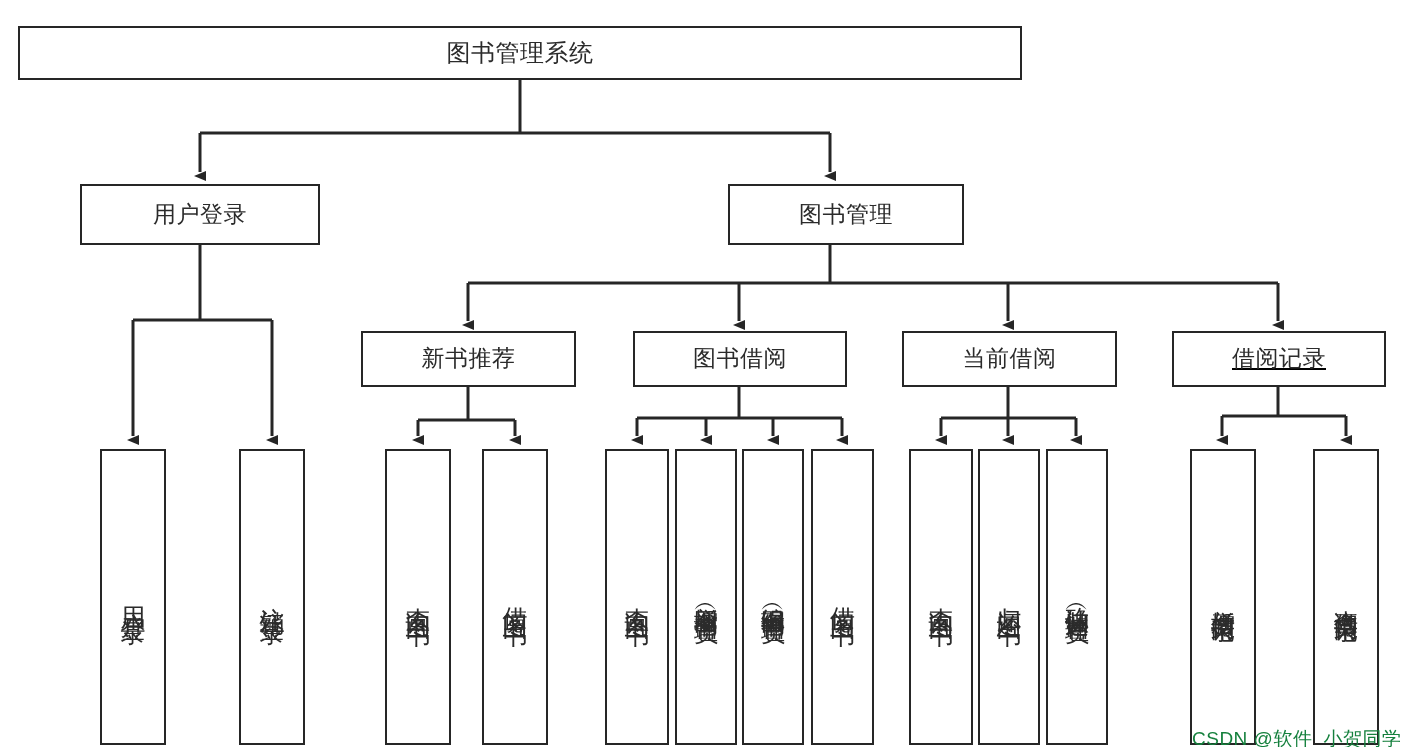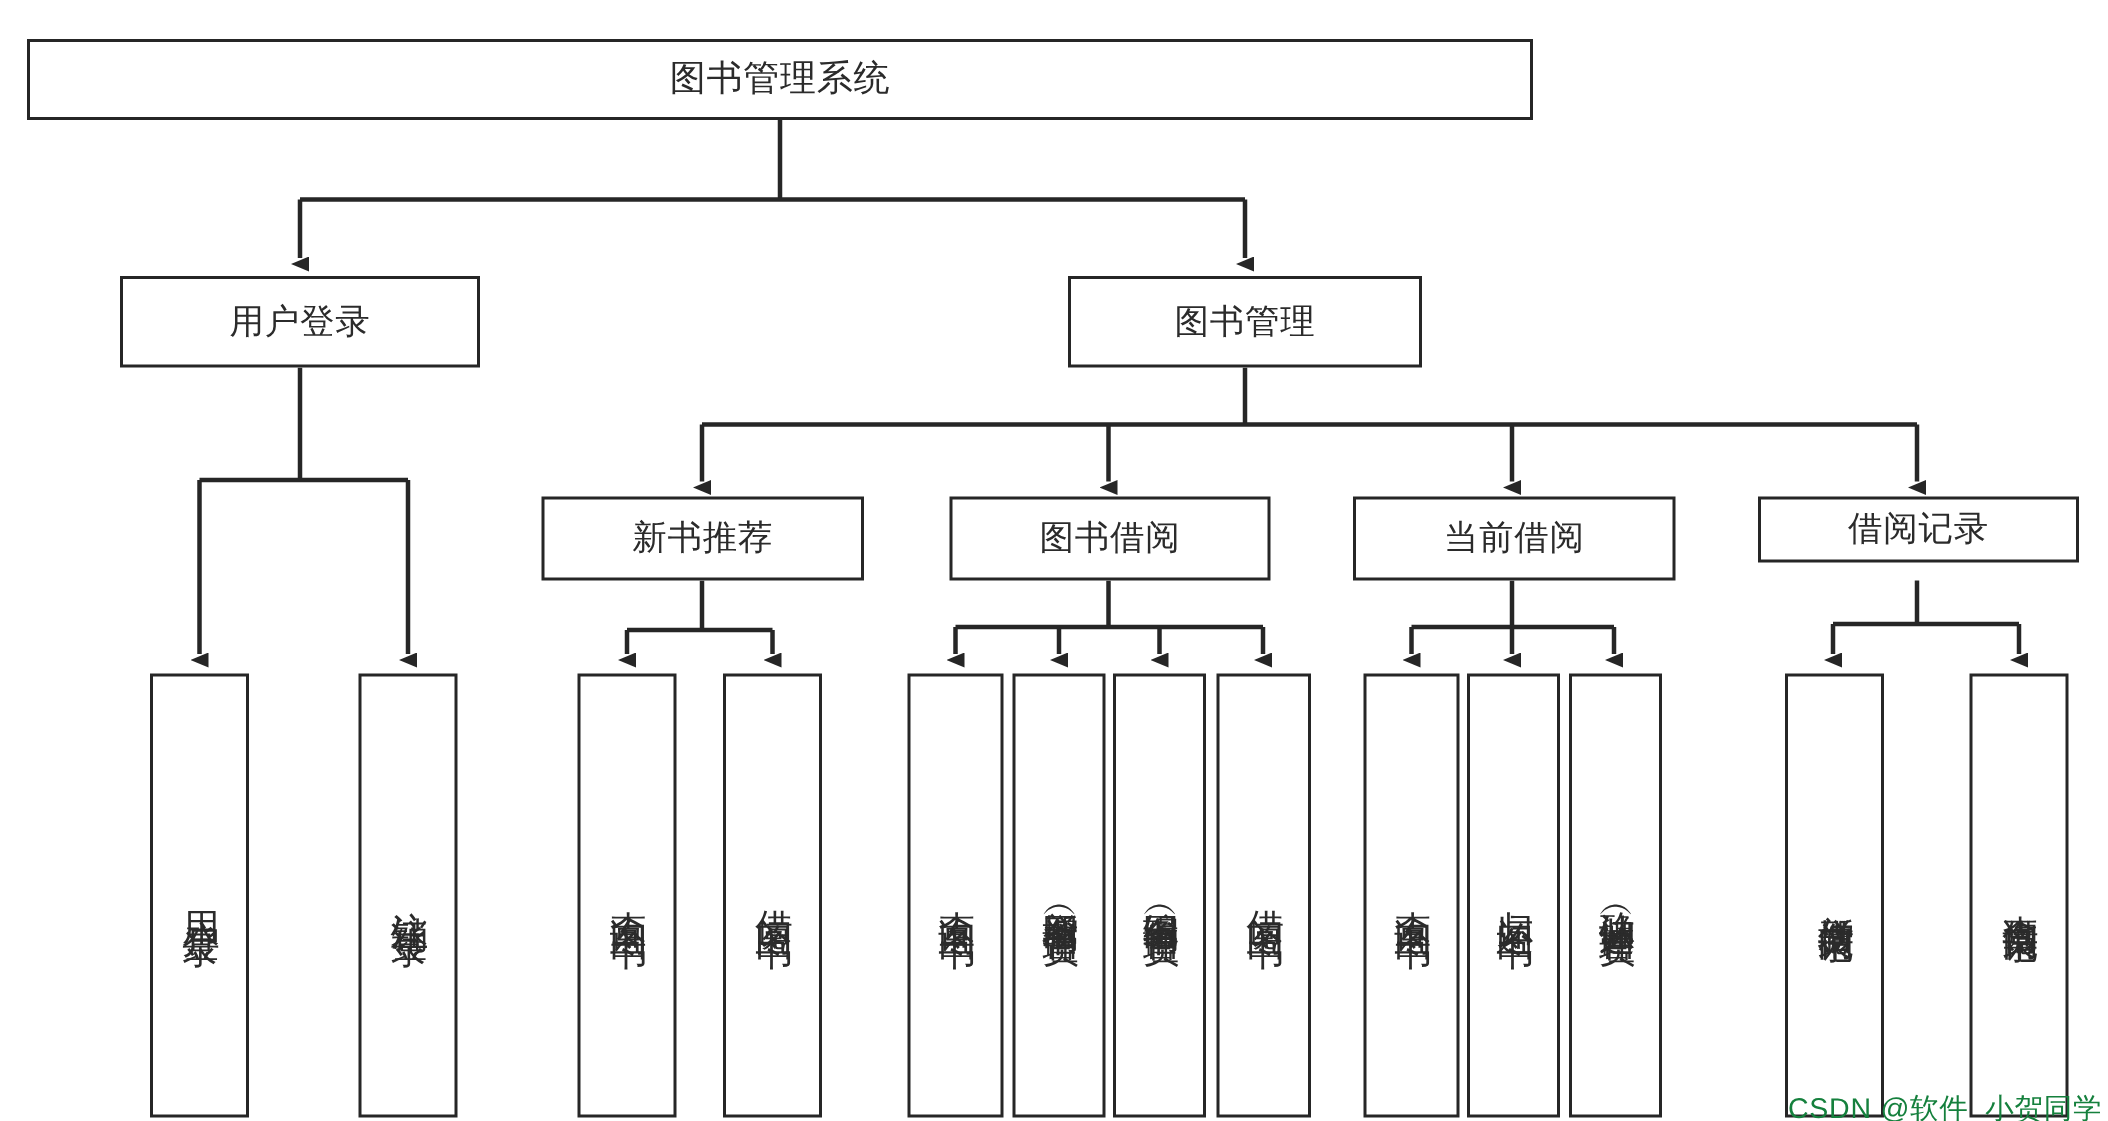--- a/index.html
+++ b/index.html
@@ -133,37 +133,37 @@
   </svg>
 
   <div class="node horizontal root" style="left:18px; top:14px; width:1004px; height:54px;">
     <span class="node-label">图书管理系统</span>
   </div>
 
   <div class="node horizontal" style="left:80px; top:172px; width:240px; height:61px;">
     <span class="node-label">用户登录</span>
   </div>
 
-  <div class="node horizontal" style="left:712px; top:172px; width:236px; height:61px;">
+  <div class="node horizontal" style="left:728px; top:172px; width:236px; height:61px;">
     <span class="node-label">图书管理</span>
   </div>
 
   <div class="node horizontal" style="left:361px; top:319px; width:215px; height:56px;">
     <span class="node-label">新书推荐</span>
   </div>
 
   <div class="node horizontal" style="left:902px; top:319px; width:215px; height:56px;">
     <span class="node-label">当前借阅</span>
   </div>
 
   <div class="node horizontal" style="left:633px; top:319px; width:214px; height:56px;">
     <span class="node-label">图书借阅</span>
   </div>
 
-  <div class="node horizontal" style="left:1172px; top:319px; width:214px; height:44px;">
+  <div class="node horizontal" style="left:1172px; top:319px; width:214px; height:56px;text-decoration:underline;">
     <span class="node-label">借阅记录</span>
   </div>
 
   <div class="node vertical" style="left:100px; top:437px; width:66px; height:296px;">
     <span class="node-label">用户登录</span>
   </div>
 
   <div class="node vertical" style="left:239px; top:437px; width:66px; height:296px;">
     <span class="node-label">注销登录</span>
   </div>

